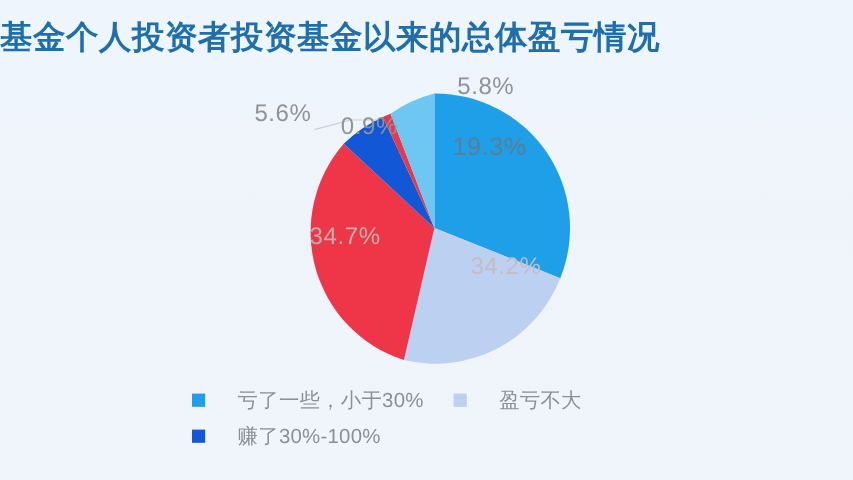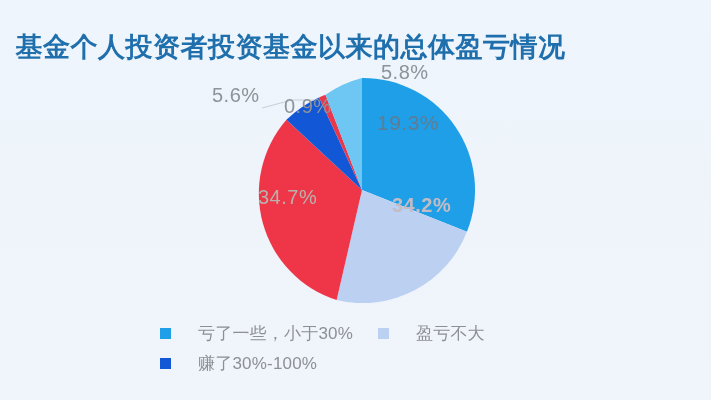--- a/index.html
+++ b/index.html
@@ -18,24 +18,24 @@
     position: relative;
     width: 711px;
     height: 400px;
     background: linear-gradient(180deg, #eef5fc 0%, #eff4fb 45%, #f0f5fb 100%);
     overflow: hidden;
   }
 
   
   #chart-title {
     position: absolute;
-    top: 29px;
+    top: 13px;
     left: 0;
     width: 581px;
-    text-align: center;
+    text-align: left;
     font-size: 27px;
     font-weight: bold;
     letter-spacing: 0.5px;
     color: #1f6fad;
     white-space: nowrap;
   }
 
   
   #pie-wrap {
     position: absolute;
@@ -59,21 +59,21 @@
     letter-spacing: 0.5px;
   }
   .pie-label.inside {
     color: #5f7c93;
   }
   #label-5-8  { left: 381px; top: 61px; }
   #label-0-9  { left: 284px; top: 63px; margin-top: 32px; }
   #label-5-6  { left: 212px; top: 84px; }
   #label-19-3 { left: 377px; top: 111px; font-size: 21px; }
   #label-34-7 { left: 258px; top: 186px; color: #b9b1ab; }
-  #label-34-2 { left: 392px; top: 194px; color: #c3bcc3; font-weight: bold; }
+  #label-34-2 { left: 392px; top: 211px; color: #c3bcc3; }
 
   
   #leader-line {
     position: absolute;
     left: 262px;
     top: 97px;
     width: 52px;
     height: 14px;
   }
 

